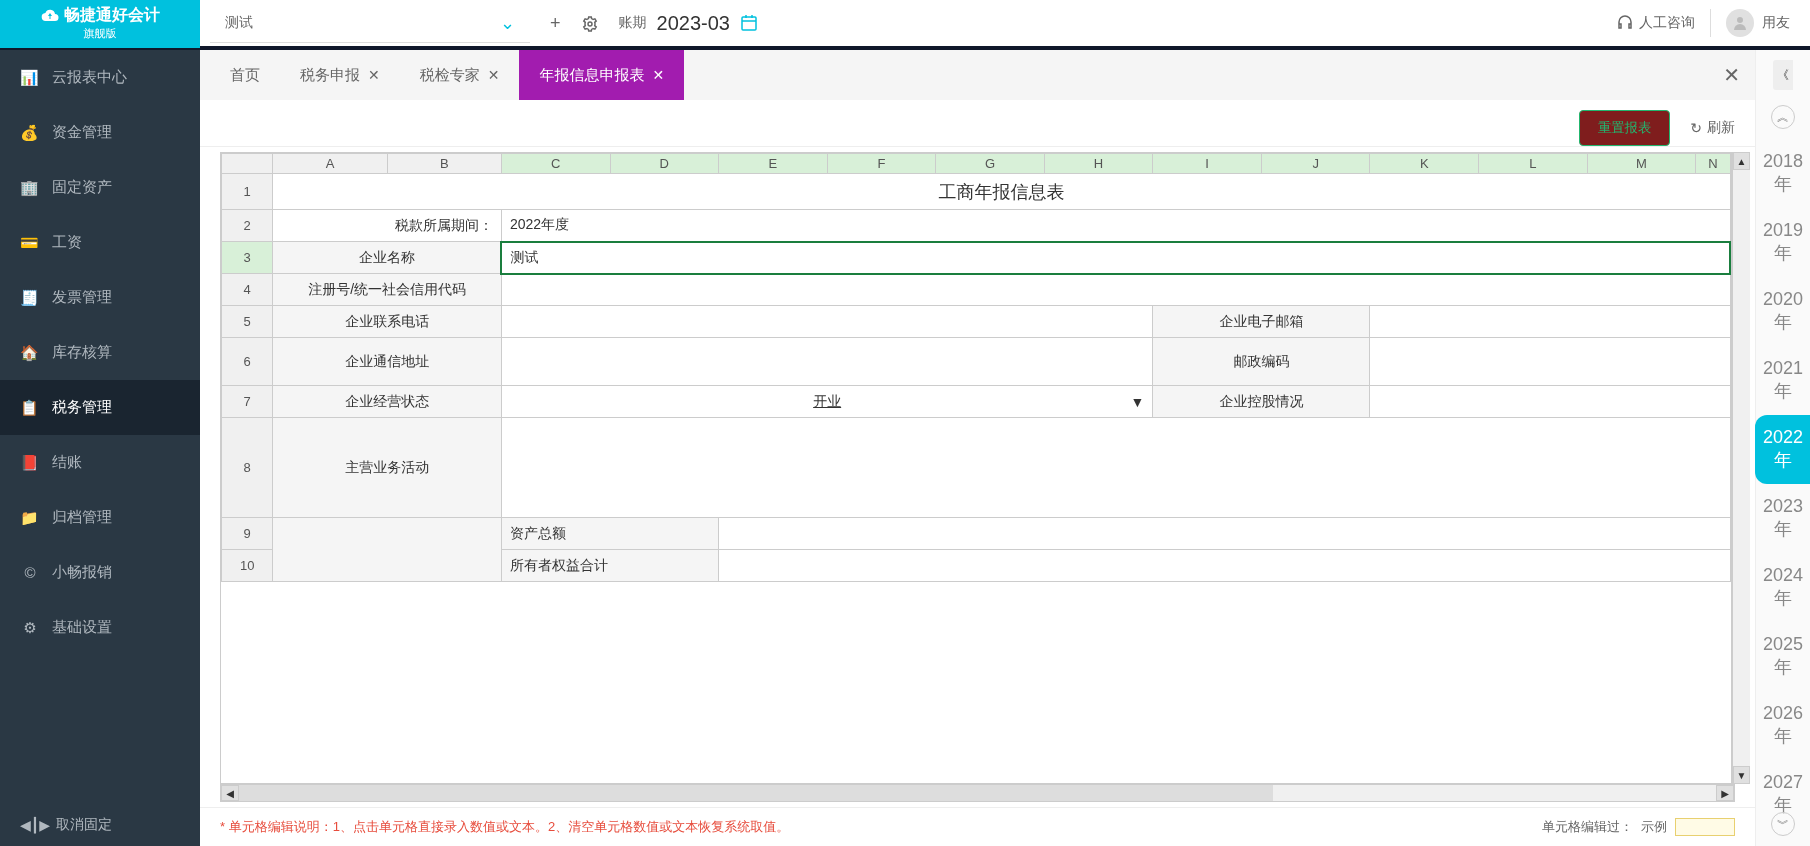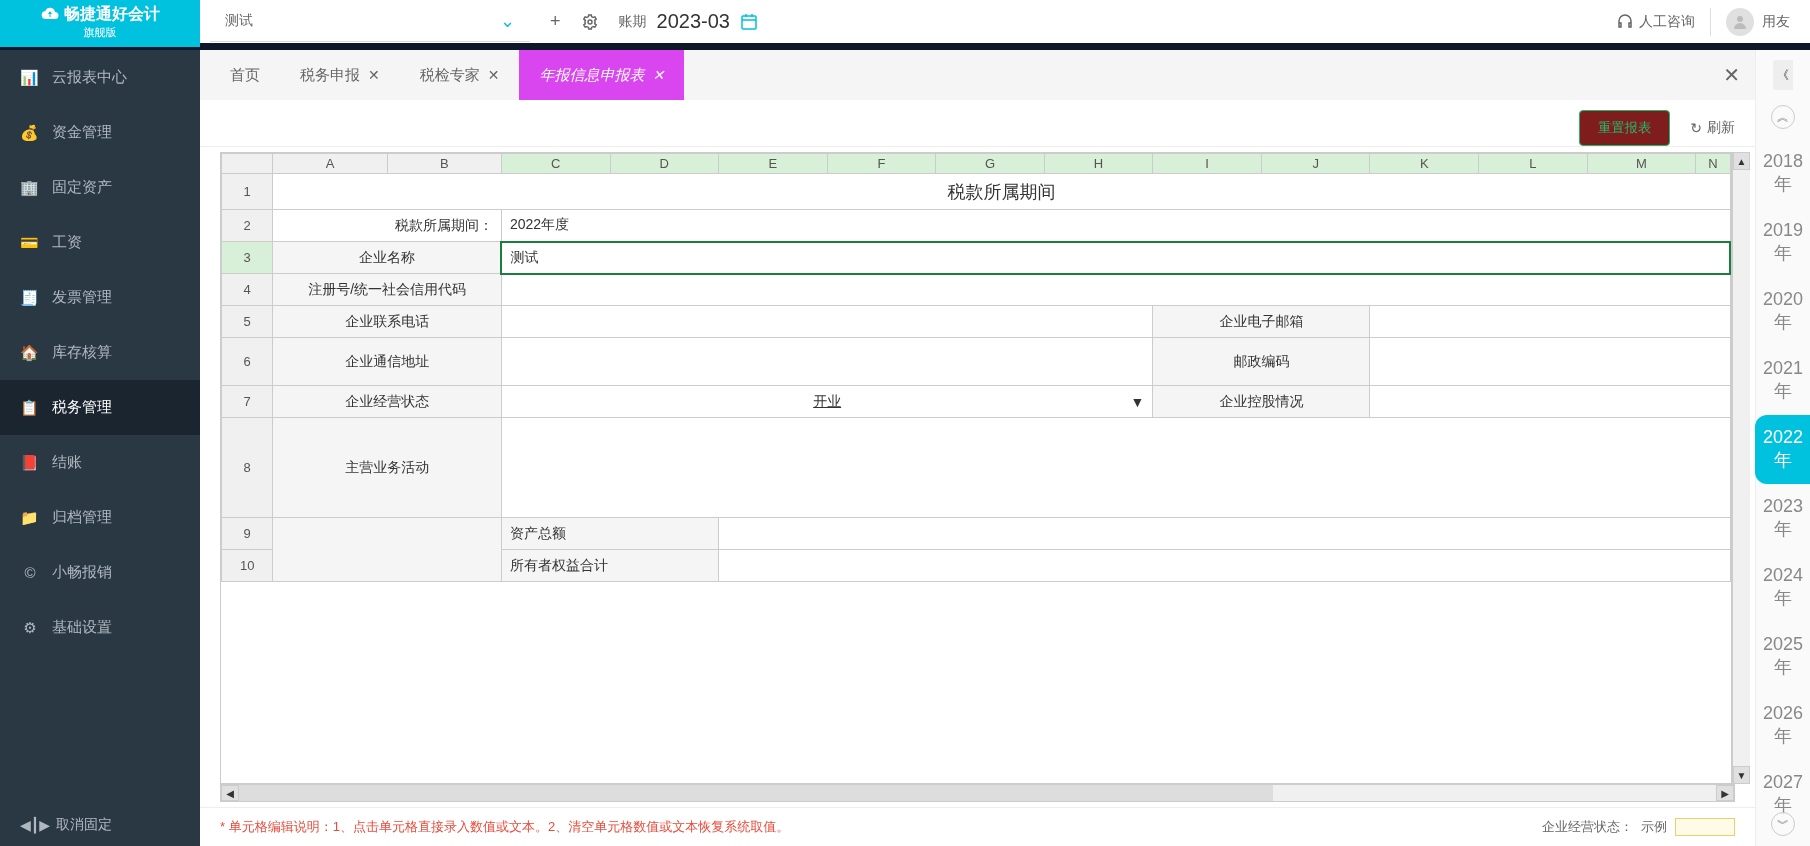--- a/index.html
+++ b/index.html
@@ -1,19 +1,19 @@
 <!DOCTYPE html>
 <html><head>
   <meta charset="utf-8">
   <style>
     * { margin: 0; padding: 0; box-sizing: border-box; }
     body { font-family: "Microsoft YaHei", Arial, sans-serif; font-size: 14px; color: #333; background: #fff; overflow: hidden; }
     
     
-    .top-header { display: flex; align-items: center; height: 50px; background: #fff; border-bottom: 7px solid #0f172a; }
+    .top-header { display: flex; align-items: center; height: 50px; background: #fff; border-bottom: 4px solid #0f172a; }
     .logo-section { width: 200px; height: 50px; background: #00c1de; color: #fff; display: flex; flex-direction: column; align-items: center; justify-content: center; }
     .logo-main { font-size: 16px; font-weight: bold; display: flex; align-items: center; gap: 4px; }
     .logo-sub { font-size: 11px; }
     .account-selector { display: flex; align-items: center; padding: 0 15px; width: 320px; border-bottom: 1px solid #ddd; height: 40px; margin-left: 10px; }
     .account-text { flex: 1; color: #666; }
     .chevron { color: #00c1de; font-size: 18px; }
     .header-icons { display: flex; align-items: center; gap: 20px; padding: 0 20px; }
     .header-icon { color: #666; font-size: 18px; cursor: pointer; }
     .period-section { display: flex; align-items: center; gap: 10px; }
     .period-label { color: #666; }
@@ -32,21 +32,21 @@
     .sidebar-item.active { background: #1a2530; color: #fff; }
     .sidebar-icon { width: 20px; text-align: center; }
     .sidebar-footer { position: absolute; bottom: 0; width: 100%; padding: 12px 20px; display: flex; align-items: center; gap: 6px; font-size: 14px; }
     
     
     .content { flex: 1; display: flex; flex-direction: column; background: #fff; overflow: hidden; }
     
     
     .tabs-bar { display: flex; align-items: center; background: #f5f5f5; height: 50px; padding-left: 10px; position: relative; }
     .tab { padding: 0 20px; height: 100%; display: flex; align-items: center; gap: 8px; cursor: pointer; color: #666; font-size: 15px; }
-    .tab.active { background: #d946ef; color: #fff; font-style: italic; }
+    .tab.active { background: #a21caf; color: #fff; }
     .tab-close { font-size: 14px; }
     .tabs-close-all { position: absolute; right: 15px; font-size: 20px; color: #666; cursor: pointer; }
     
     
     .subtabs-row { display: flex; align-items: center; padding: 10px 20px 0; border-bottom: 1px solid #eee; }
     .subtabs { display: flex; }
     .subtab { padding: 12px 18px; cursor: pointer; color: #666; font-size: 15px; border-bottom: 2px solid transparent; }
     .subtab.active { color: #22b66e; border-bottom-color: #22b66e; }
     .subtab.inactive { background: #f0f0f0; }
     .actions { margin-left: auto; display: flex; align-items: center; gap: 20px; }
@@ -250,21 +250,21 @@
             <th class="active-col" style="width:95px">H</th>
             <th class="active-col" style="width:95px">I</th>
             <th class="active-col" style="width:95px">J</th>
             <th class="active-col" style="width:95px">K</th>
             <th class="active-col" style="width:95px">L</th>
             <th class="active-col" style="width:95px">M</th>
             <th class="active-col" style="width:30px">N</th>
           </tr>
           <tr>
             <td class="row-header">1</td>
-            <td class="sheet-cell title-row" colspan="14">税款所属期间</td>
+            <td class="sheet-cell title-row" colspan="14">工商年报信息表</td>
           </tr>
           <tr>
             <td class="row-header">2</td>
             <td class="sheet-cell" colspan="2" style="text-align:right">税款所属期间：</td>
             <td class="sheet-cell" colspan="12">2022年度</td>
           </tr>
           <tr>
             <td class="row-header active-row">3</td>
             <td class="sheet-cell label-cell" colspan="2">企业名称</td>
             <td class="sheet-cell selected-row-cell" colspan="12">测试</td>
@@ -331,21 +331,21 @@
         <div class="hscroll-track">
             <div class="hscroll-thumb"></div>
           </div>
         <div class="hscroll-btn">▶</div>
       </div>
     </div>
 
     <div class="bottom-bar">
       <span class="edit-note">* 单元格编辑说明：1、点击单元格直接录入数值或文本。2、清空单元格数值或文本恢复系统取值。</span>
       <div class="legend">
-        <span>企业经营状态：</span>
+        <span>单元格编辑过：</span>
         <span>示例</span>
         <span class="legend-box"></span>
       </div>
     </div>
   </div>
 
   <div class="right-panel">
     <div class="collapse-right">《</div>
     <div class="chevron-up-circle">︽</div>
     <div id="year-list">

